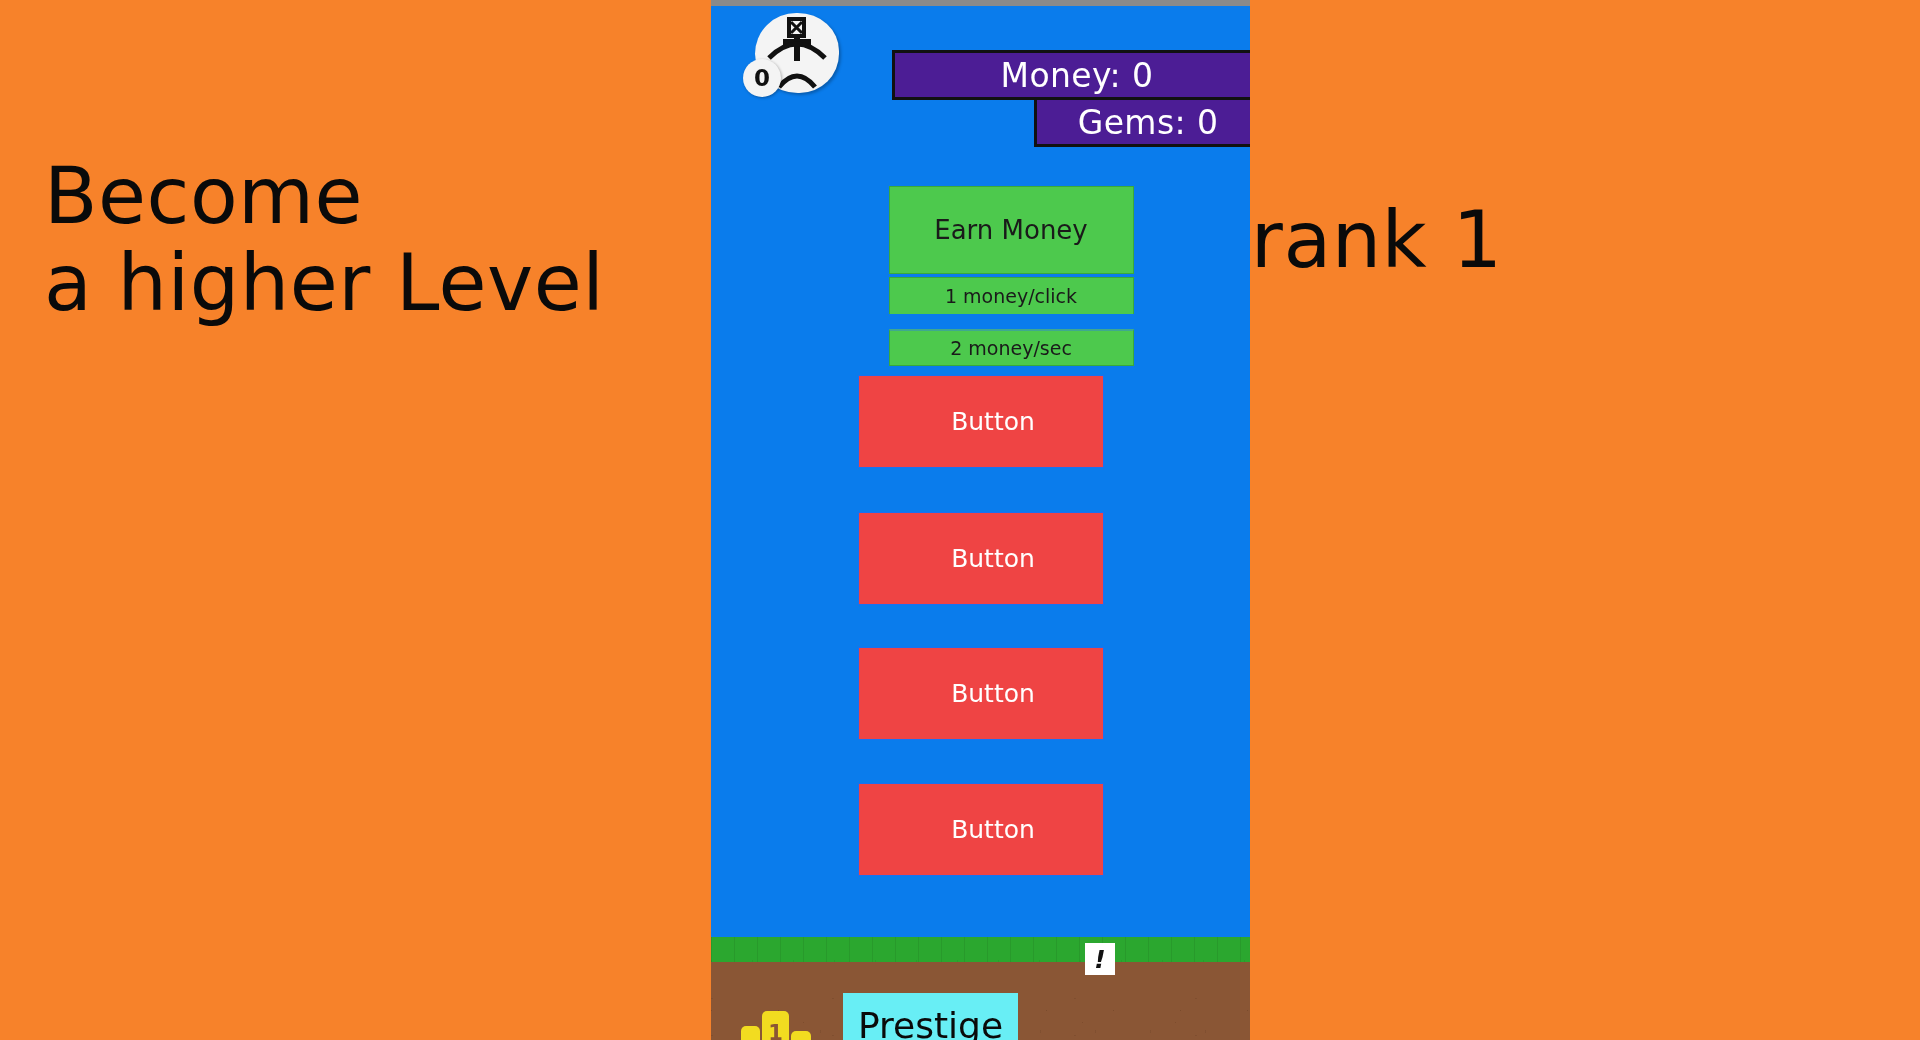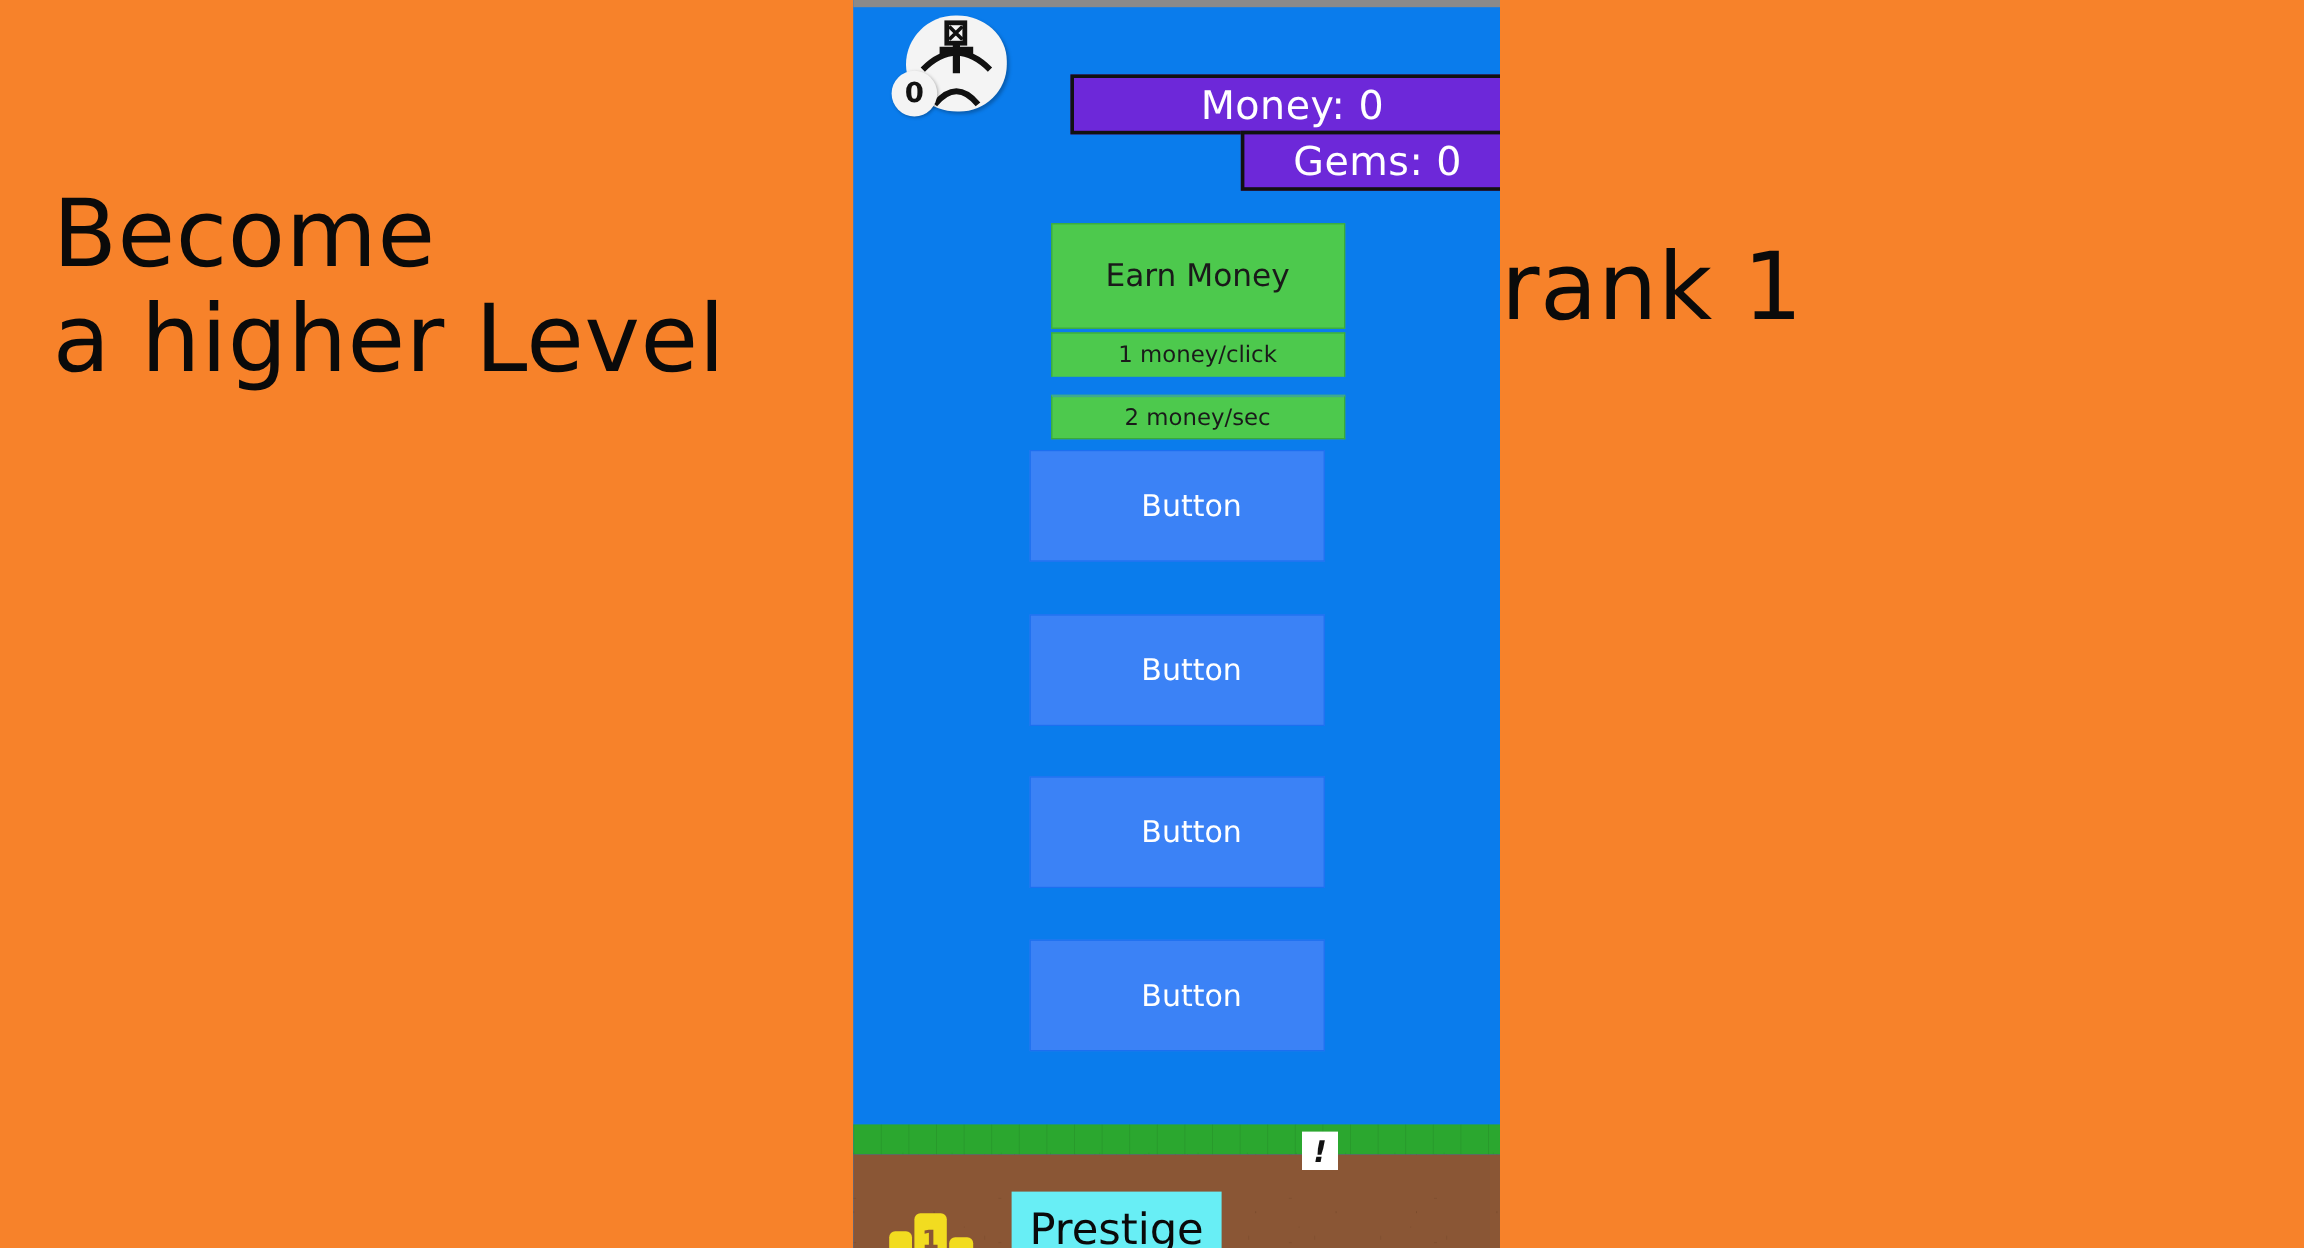--- a/index.html
+++ b/index.html
@@ -97,30 +97,29 @@
     font-size: 23px;
     font-weight: bold;
     color: #111;
     box-shadow: 1px 1px 3px rgba(0,0,0,0.3);
     font-family: "DejaVu Sans", sans-serif;
   }
 
   
   .currency-bar {
     position: absolute;
-    background: #6d28d9;
+    background: #4c1d95;
     border: 3px solid #111;
     color: #FFFFFF;
     font-size: 33px;
     display: flex;
     align-items: center;
     justify-content: center;
     font-family: "DejaVu Sans", sans-serif;
     letter-spacing: 0.4px;
-    margin-top: 12px;
   }
 
   #money-bar {
     left: 181px;
     top: 50px;
     width: 370px;
     height: 50px;
   }
 
   #gems-bar {
@@ -135,21 +134,21 @@
     position: absolute;
     left: 0;
     top: 180px;
     width: 539px;
     bottom: 103px;
     overflow: hidden;
   }
 
   .earn-group {
     position: absolute;
-    left: 0;
+    left: 13px;
     top: 6px;
     width: 100%;
     padding-left: 35px;
   }
 
   #earn-money-button {
     margin: 0 auto;
     width: 245px;
     height: 88px;
     background: #4DC94D;
@@ -187,21 +186,21 @@
     border-top: 2px solid #3FA88F;
     border-bottom: 1px solid #3AA93A;
   }
 
   .generic-button {
     position: absolute;
     left: 50%;
     transform: translateX(-50%);
     width: 246px;
     height: 93px;
-    background: #3b82f6;
+    background: #ef4444;
     border: 1px solid #1C6FF0;
     display: flex;
     align-items: center;
     justify-content: center;
     color: #FFFFFF;
     font-size: 25px;
     font-family: "DejaVu Sans", sans-serif;
     cursor: pointer;
     padding-left: 25px;
   }

